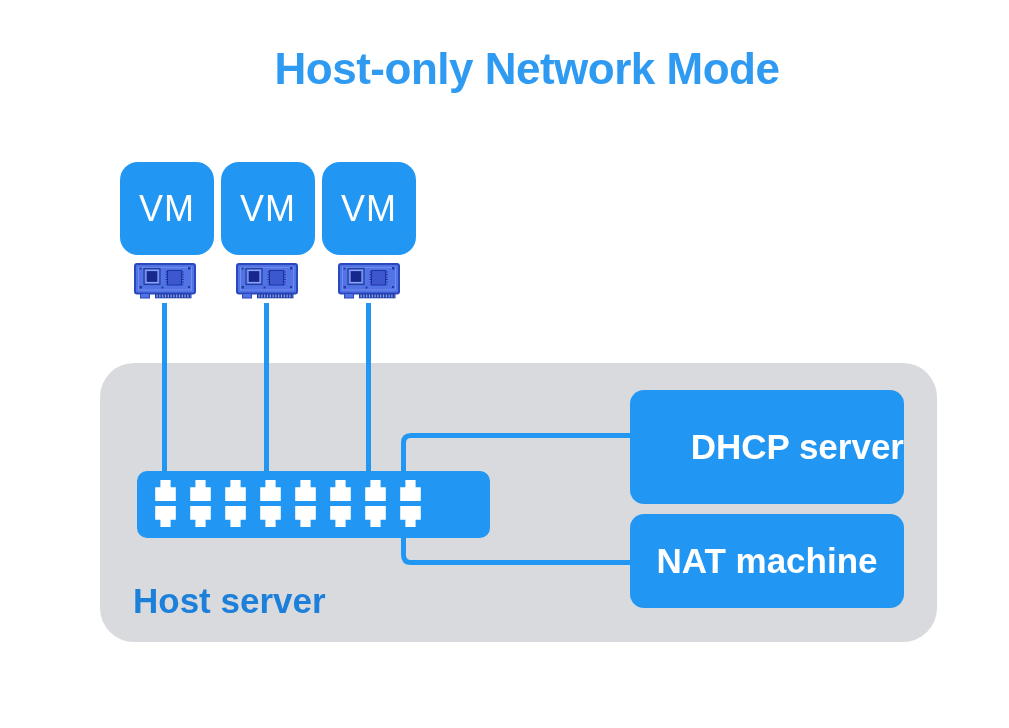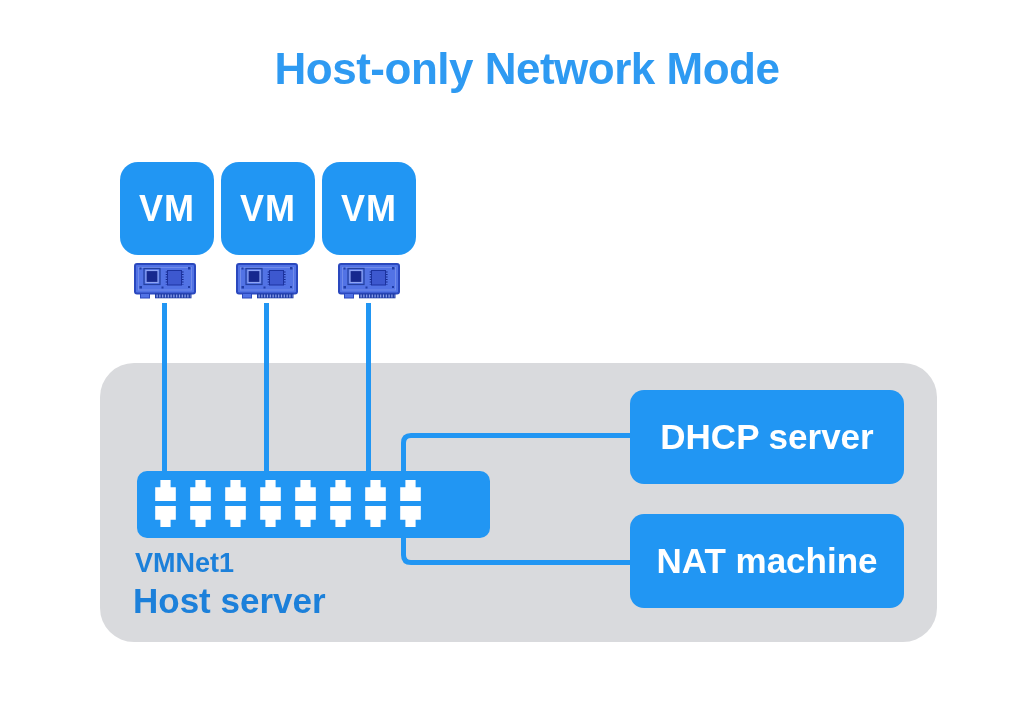--- a/index.html
+++ b/index.html
@@ -23,21 +23,21 @@
   }
   .host-box{
     position:absolute;left:88px;top:363px;width:837px;height:279px;
     background:var(--host-bg);border-radius:34px;
   }
   .connectors{position:absolute;left:0;top:0;width:1009px;height:728px;}
   .vm{
     position:absolute;top:162px;width:94px;height:93px;background:var(--accent);
     border-radius:18px;display:flex;align-items:center;justify-content:center;
   }
-  .vm span{color:var(--white);font-size:36px;font-weight:bold;letter-spacing:1px;}
+  .vm span{color:var(--white);font-size:36px;font-weight:normal;letter-spacing:1px;}
   .vm1{left:108px}.vm2{left:209px}.vm3{left:310px}
   .nic{position:absolute;top:263px;width:62px;height:36px;}
   .nic1{left:122px}.nic2{left:224px}.nic3{left:326px}
   .vnic-label{
     position:absolute;left:404px;top:266px;font-size:30px;font-weight:bold;
     color:var(--label-text);white-space:nowrap;
   }
   .switch{
     position:absolute;left:125px;top:471px;width:353px;height:67px;
     background:var(--accent);border-radius:10px;
@@ -52,21 +52,21 @@
   }
   .hostname-label{
     position:absolute;left:121px;top:581px;font-size:35px;font-weight:bold;
     color:var(--label-text);
   }
   .device{
     position:absolute;left:618px;width:274px;background:var(--accent);
     border-radius:14px;display:flex;align-items:center;justify-content:center;
   }
   .device span{color:var(--white);font-size:35px;font-weight:bold;}
-  .dhcp{top:390px;height:94px;}
+  .dhcp{top:390px;height:114px;justify-content:flex-end;}
   .nat{top:514px;height:94px;}
   .defs{position:absolute;width:0;height:0;overflow:hidden;}
 </style>
 </head>
 <body>
 
 <svg class="defs" aria-hidden="true">
   <defs>
     <symbol id="port-up" viewBox="0 0 23 22">
       <path d="M1.2,22 L1.2,8.2 L6.4,8.2 L6.4,1 L16.6,1 L16.6,8.2 L21.8,8.2 L21.8,22 Z" fill="#FFFFFF"></path>
@@ -177,21 +177,20 @@
         </svg>
       <svg class="port">
           <use href="#port-down"></use>
         </svg>
       <svg class="port">
           <use href="#port-down"></use>
         </svg>
     </div>
   </div>
 
-  <div class="vmnet-label">VMNet1</div>
   <div class="hostname-label">Host server</div>
 
   <div class="device dhcp">
     <span>DHCP server</span>
   </div>
   <div class="device nat">
     <span>NAT machine</span>
   </div>
 
 </div>

